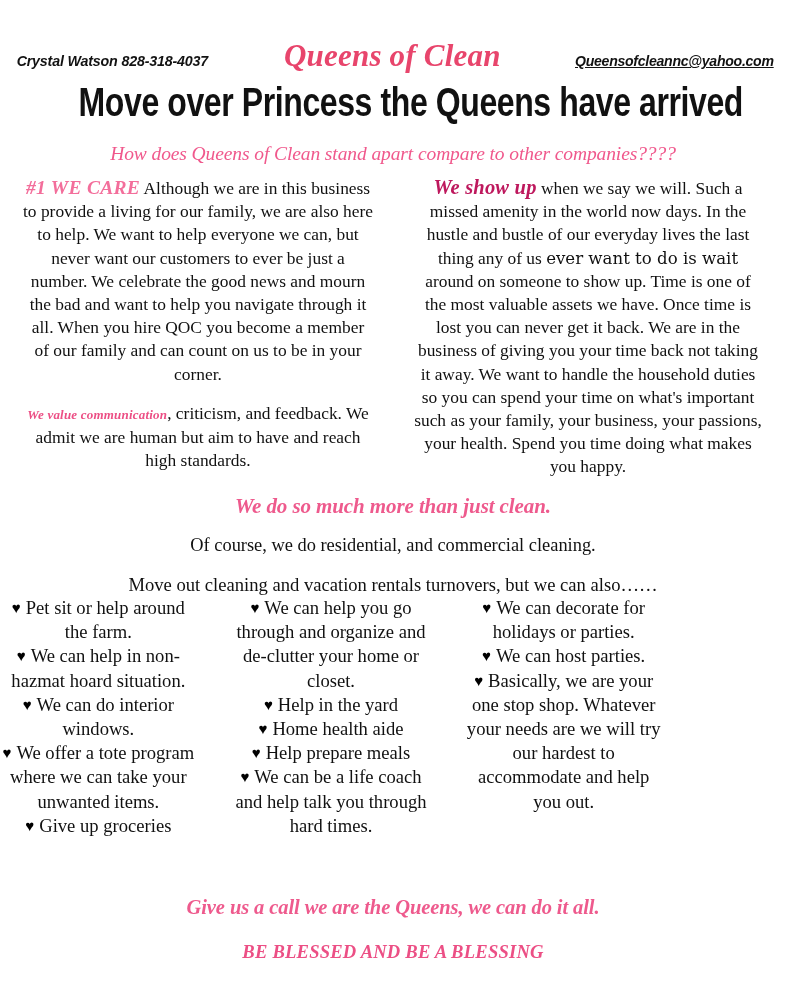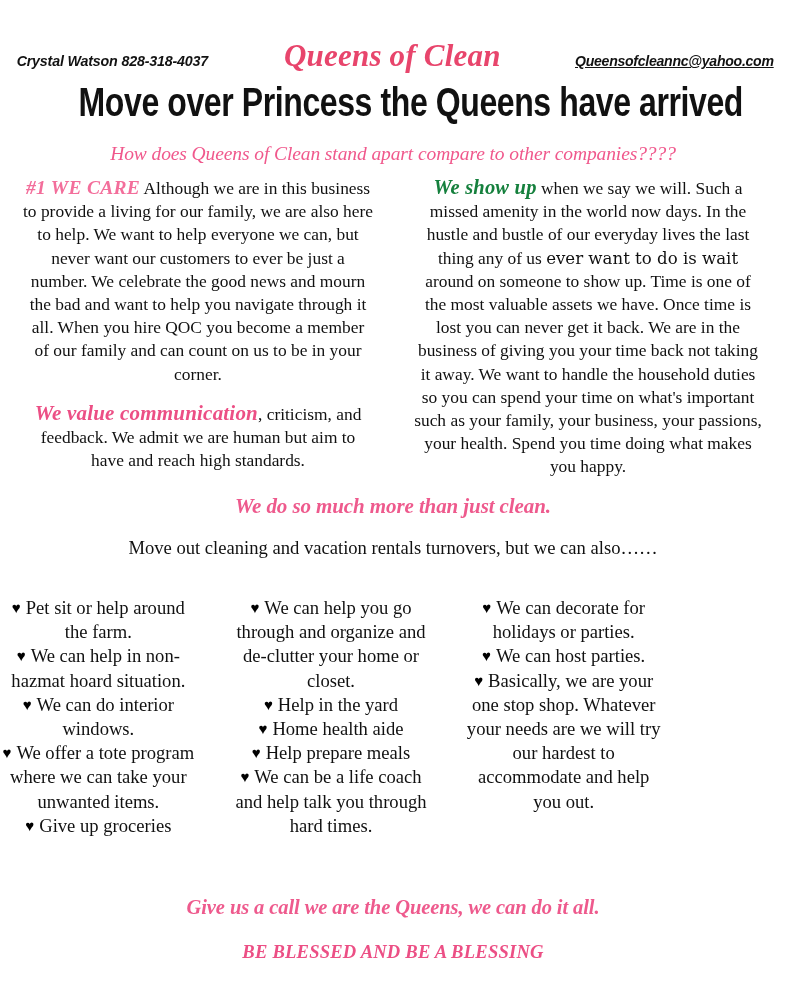--- a/index.html
+++ b/index.html
@@ -128,27 +128,27 @@
     font-weight: bold;
     font-style: italic;
     font-size: 19.5px;
     color: #f36e9b;
     letter-spacing: 0.3px;
   }
   .lead-showup {
     font-weight: bold;
     font-style: italic;
     font-size: 20.5px;
-    color: #15803d;
+    color: #be185d;
     letter-spacing: 0.2px;
   }
   .lead-comm {
     font-weight: bold;
     font-style: italic;
-    font-size: 21px;
+    font-size: 13px;
     color: #ec4f85;
     letter-spacing: 0.2px;
   }
   .alt-face {
     font-family: "DejaVu Serif", "Liberation Serif", serif;
     font-size: 16.6px;
   }
 
   
   .mid {
@@ -258,20 +258,21 @@
     </div>
 
     <div class="col">
       <p><span class="lead-showup">We show up</span><span> when we say we will. Such a missed amenity in the world now days. In the hustle and bustle of our everyday lives the last thing any of us </span><span class="alt-face">ever want to do is wait</span><span> around on someone to show up. Time is one of the most valuable assets we have. Once time is lost you can never get it back. We are in the business of giving you your time back not taking it away. We want to handle the household duties so you can spend your time on what's important such as your family, your business, your passions, your health. Spend you time doing what makes you happy.</span></p>
     </div>
 
   </div>
 
   <div class="mid">
     <div class="mid-head">We do so much more than just clean.</div>
+    <div class="mid-line">Of course, we do residential, and commercial cleaning.</div>
     <div class="mid-line2">Move out cleaning and vacation rentals turnovers, but we can also……</div>
   </div>
 
   <div class="bullets">
     <div class="bcol">
       <ul>
           <li><span class="heart">♥</span><span>Pet sit or help around the farm.</span></li>
           <li><span class="heart">♥</span><span>We can help in non-hazmat hoard situation.</span></li>
           <li><span class="heart">♥</span><span>We can do interior windows.</span></li>
           <li><span class="heart">♥</span><span>We offer a tote program where we can take your unwanted items.</span></li>

